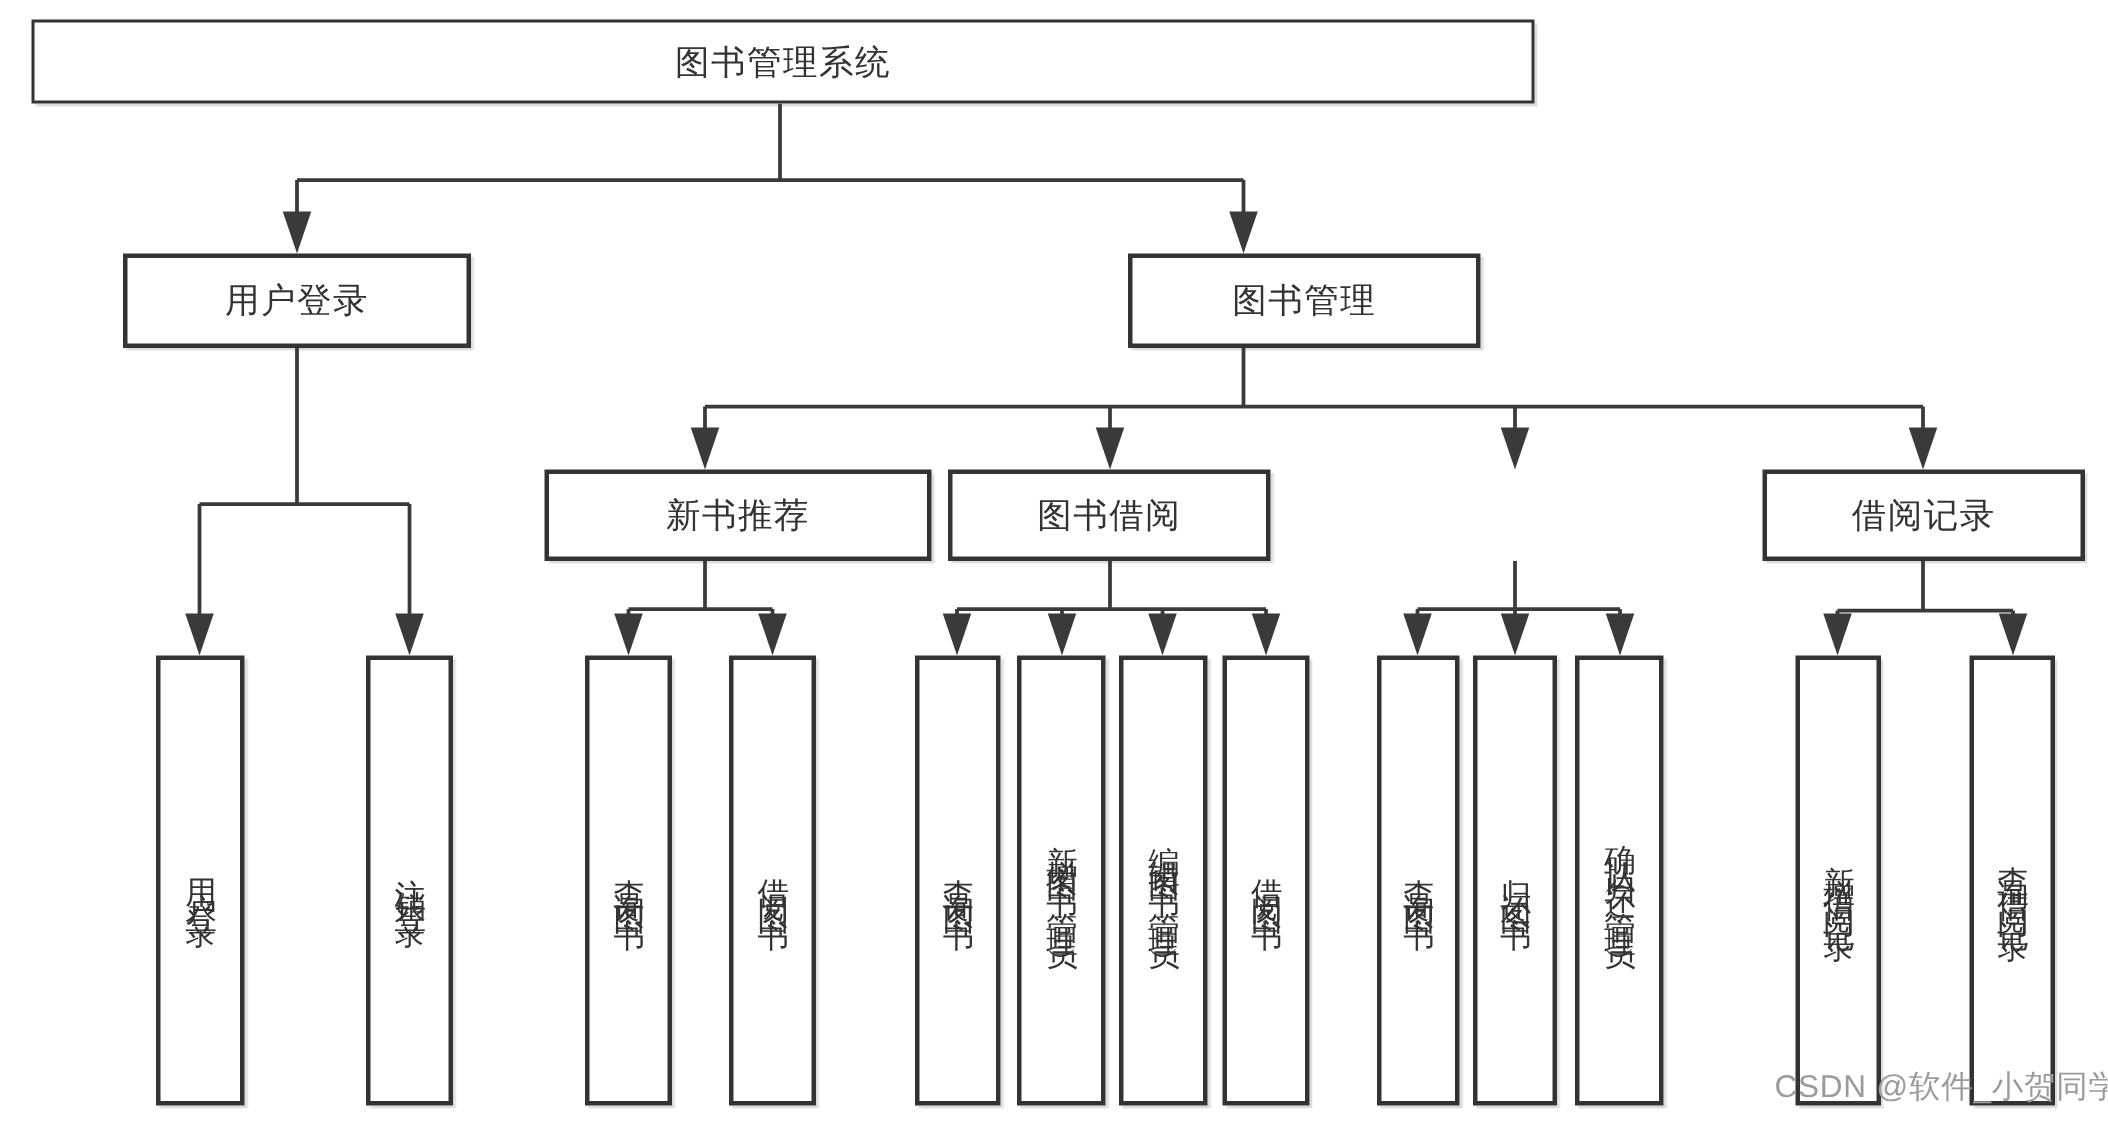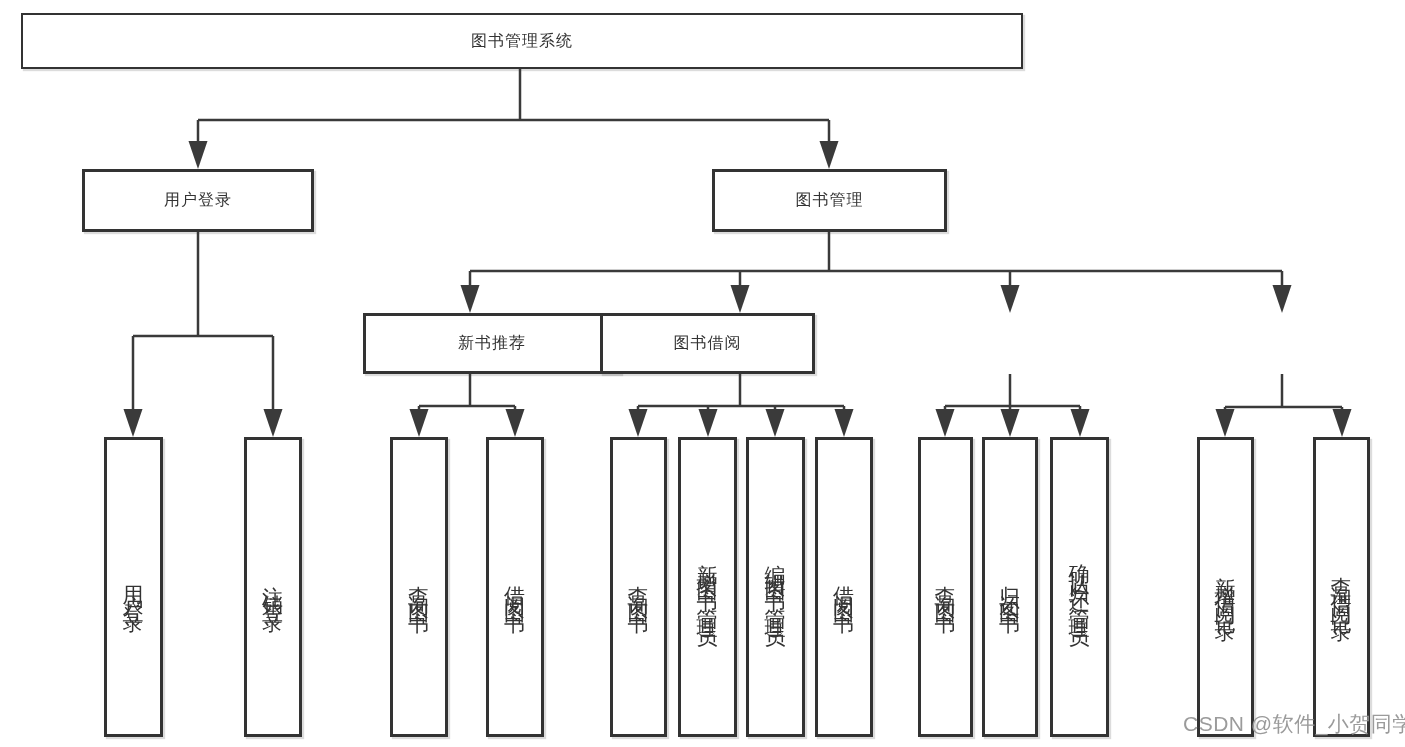--- a/index.html
+++ b/index.html
@@ -17,21 +17,21 @@
   }
   .connectors{position:absolute;left:0;top:0;width:1405px;height:747px;pointer-events:none;}
   .connectors .ln{stroke:var(--line);stroke-width:2.5;fill:none;}
   .connectors .ah{fill:var(--line);stroke:none;}
   .box{
     position:absolute;background:#ffffff;border:3px solid var(--box-border);
     box-sizing:border-box;display:flex;align-items:center;justify-content:center;
     color:var(--text);box-shadow:2px 2px 1px rgba(60,60,60,0.18);
   }
   .box.root{border-width:2px;}
-  .hlabel{font-size:16px;letter-spacing:1px;white-space:nowrap;}
+  .hlabel{font-size:23px;letter-spacing:1px;white-space:nowrap;}
   .vbox{position:absolute;top:437px;height:300px;background:#ffffff;border:3px solid var(--box-border);
     box-sizing:border-box;display:flex;align-items:center;justify-content:center;
     color:var(--text);box-shadow:2px 2px 1px rgba(60,60,60,0.18);}
   .vtext{
     writing-mode:vertical-rl;text-orientation:mixed;
     font-size:21px;line-height:1;letter-spacing:9px;white-space:nowrap;
   }
   .watermark{
     position:absolute;left:1183px;top:710px;font-size:21px;
     color:var(--watermark);white-space:nowrap;letter-spacing:0.5px;
@@ -118,29 +118,32 @@
     </g>
   </svg>
 
   <div class="box root" style="left:21px;top:13px;width:1002px;height:56px">
     <span class="hlabel">图书管理系统</span>
   </div>
 
   <div class="box" style="left:82px;top:169px;width:232px;height:63px">
     <span class="hlabel">用户登录</span>
   </div>
-  <div class="box" style="left:712px;top:169px;width:235px;height:63px">
+  <div class="box" style="left:752px;top:169px;width:235px;height:63px">
     <span class="hlabel">图书管理</span>
   </div>
 
   <div class="box" style="left:363px;top:313px;width:258px;height:61px">
     <span class="hlabel">新书推荐</span>
   </div>
-  <div class="box" style="left:600px;top:313px;width:215px;height:61px">
+  <div class="box" style="left:632px;top:313px;width:215px;height:61px">
     <span class="hlabel">图书借阅</span>
+  </div>
+  <div class="box" style="left:1175px;top:313px;width:215px;height:61px">
+    <span class="hlabel">借阅记录</span>
   </div>
 
   <div class="vbox" style="left:104px;width:59px">
     <span class="vtext">用户登录</span>
   </div>
   <div class="vbox" style="left:244px;width:58px">
     <span class="vtext">注销登录</span>
   </div>
   <div class="vbox" style="left:390px;width:58px">
     <span class="vtext">查询图书</span>

